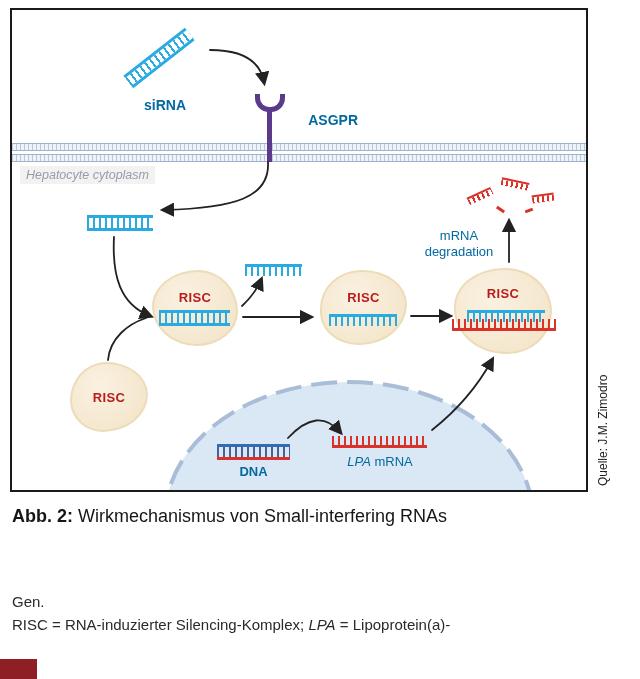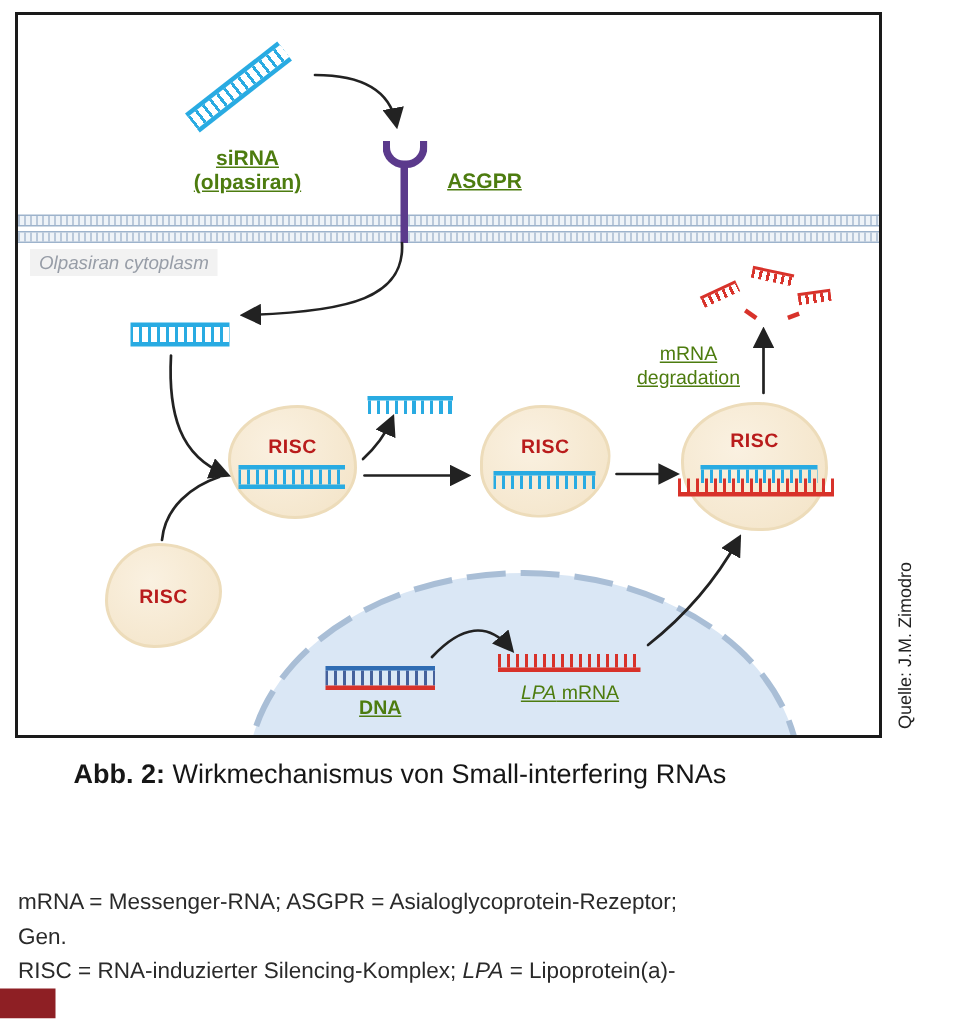--- a/index.html
+++ b/index.html
@@ -47,62 +47,61 @@
     position:absolute;
     background:radial-gradient(circle at 38% 35%, #faf1e1, #f3e3c6);
     border:2px solid #eddcba;
     border-radius:46% 54% 58% 42% / 55% 46% 54% 45%;
     box-sizing:border-box;
   }
   .risc-label {
     position:absolute; font-weight:bold; font-size:13px; color:#b91c1c;
     text-align:center; letter-spacing:.3px;
   }
-  .diagram-label { position:absolute; font-size:13px; color:#4d7c0f; text-align:center; line-height:16px;text-decoration:underline; }
+  .diagram-label { position:absolute; font-size:13px; color:#0369a1; text-align:center; line-height:16px; }
   .bold-label { font-weight:bold; font-size:14px; }
   .cytoplasm-label {
     position:absolute; left:8px; top:156px; font-size:12.5px; font-style:italic;
     color:#979da7; background:#f2f2f2; padding:2px 6px;
   }
   
   .receptor-cup {
     position:absolute; left:243px; top:84px; width:20px; height:13px;
     border:5px solid #5b3a8c; border-top:none; border-radius:0 0 14px 14px;
   }
   .receptor-stem { position:absolute; left:255px; top:100px; width:5px; height:52px; background:#5b3a8c; }
   .arrows-layer, .nucleus-layer { position:absolute; left:0; top:0; width:578px; height:484px; pointer-events:none; }
   .credit {
     position:absolute; left:596px; top:334px; height:152px;
     writing-mode:vertical-rl; transform:rotate(180deg);
     font-size:12px; color:#222; white-space:nowrap;
   }
   .caption { position:absolute; left:12px; top:502px; width:560px; font-size:18px; line-height:28px; color:#161616; }
-  .caption b { font-weight:bold;margin-left:37px; }
+  .caption b { font-weight:bold; }
   .footnote { position:absolute; left:12px; top:590px; width:600px; font-size:15px; line-height:23px; color:#2a2a2a; }
   .accent-bar { position:absolute; left:0; bottom:0; width:37px; height:20px; background:#8e1f24; }
 </style>
 </head>
 <body>
 
 <div class="fig">
 
   <div class="mem-band" style="top:133px"></div>
   <div class="mem-band" style="top:144px"></div>
 
-  <div class="cytoplasm-label">Olpasiran cytoplasm</div>
+  <div class="cytoplasm-label">Hepatocyte cytoplasm</div>
 
   <div class="duplex-cyan" style="left:108px; top:40px; width:78px; transform:rotate(-38deg);"></div>
   <div class="diagram-label bold-label" style="left:93px; top:87px; width:120px;">
     <div>siRNA</div>
-    <div>(olpasiran)</div>
   </div>
 
   <div class="receptor-cup"></div>
   <div class="receptor-stem"></div>
-  <div class="diagram-label bold-label" style="left:276px; top:102px; width:70px; text-align:center;">ASGPR</div>
+  <div class="diagram-label bold-label" style="left:276px; top:102px; width:70px; text-align:right;">ASGPR</div>
 
   <svg class="nucleus-layer" viewBox="0 0 578 484">
     <ellipse cx="337" cy="508" rx="184" ry="136" fill="#dae7f5" stroke="#a9bed6" stroke-width="4" stroke-dasharray="26 10"></ellipse>
   </svg>
 
   <div class="duplex-cyan" style="left:75px; top:205px; width:66px;"></div>
 
   <div class="blob" style="left:58px; top:352px; width:78px; height:70px;"></div>
   <div class="risc-label" style="left:58px; top:380px; width:78px;">RISC</div>
 
@@ -159,18 +158,17 @@
   </svg>
 </div>
 
 <div class="credit">Quelle: J.M. Zimodro</div>
 
 <div class="caption">
   <div><b>Abb. 2:</b><span> Wirkmechanismus von Small-interfering RNAs</span></div>
 </div>
 
 <div class="footnote">
-  <div>mRNA = Messenger-RNA; ASGPR = Asialoglycoprotein-Rezeptor;</div>
   <div>Gen.</div>
   <div><span>RISC = RNA-induzierter Silencing-Komplex; </span><i>LPA</i><span> = Lipoprotein(a)-</span></div>
 </div>
 
 <div class="accent-bar"></div>
 
 </body></html>

